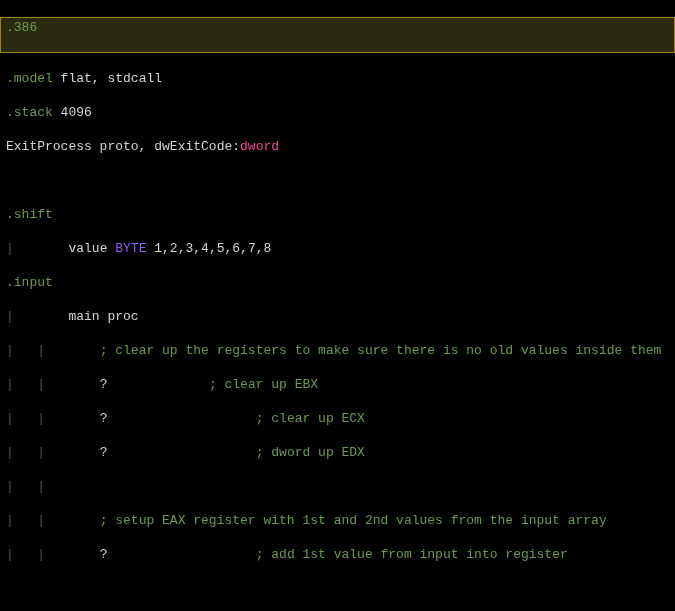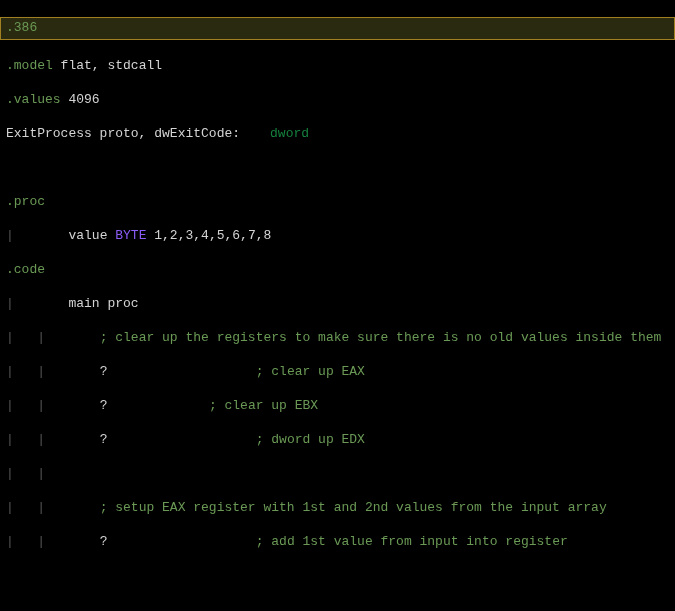--- a/index.html
+++ b/index.html
@@ -16,46 +16,46 @@
   }
   .editor {
     padding: 2px 6px;
     position: relative;
     white-space: pre;
   }
   .highlight-line {
     background: #2a2a10;
     border: 1px solid #a08020;
     margin: -2px -6px 0 -6px;
-    padding: 1px 5px 3px 5px;
+    padding: 1px 5px 16px 5px;
   }
   .d-green  { color: #6A9955; }   
   .d-white  { color: #d4d4d4; font-family: Liberation Mono, monospace; }   
-  .d-teal   { color: #15803d; margin-left: 30px; }   
+  .d-teal   { color: #ec4899; }   
   .d-blue   { color: #8b5cf6; }   
   .guide {
     color: #555555;
   }
 </style>
 </head>
 <body>
 
 <div class="editor">
 <div class="highlight-line"><span class="d-green">.386</span></div>
 <div><span class="d-green">.model</span><span class="d-white"> flat, stdcall</span></div>
-<div><span class="d-green">.values</span><span class="d-white"> 4096</span></div>
+<div><span class="d-green">.stack</span><span class="d-white"> 4096</span></div>
 <div><span class="d-white">ExitProcess proto, dwExitCode:</span><span class="d-teal">dword</span></div>
 <div>&nbsp;</div>
-<div><span class="d-green">.proc</span></div>
+<div><span class="d-green">.shift</span></div>
 <div><span class="guide">|   </span><span>    </span><span class="d-white">value </span><span class="d-blue">BYTE</span><span class="d-white"> 1,2,3,4,5,6,7,8</span></div>
-<div><span class="d-green">.code</span></div>
+<div><span class="d-green">.input</span></div>
 <div><span class="guide">|   </span><span>    </span><span class="d-white">main proc</span></div>
 <div><span class="guide">|   |   </span><span>    </span><span class="d-green">; clear up the registers to make sure there is no old values inside them</span></div>
-<div><span class="guide">|   |   </span><span>    </span><span class="d-white">?</span>                   <span class="d-green">; clear up EAX</span></div>
 <div><span class="guide">|   |   </span><span>    </span><span class="d-white">?</span>             <span class="d-green">; clear up EBX</span></div>
+<div><span class="guide">|   |   </span><span>    </span><span class="d-white">?</span>                   <span class="d-green">; clear up ECX</span></div>
 <div><span class="guide">|   |   </span><span>    </span><span class="d-white">?</span>                   <span class="d-green">; dword up EDX</span></div>
 <div><span class="guide">|   |   </span></div>
 <div><span class="guide">|   |   </span><span>    </span><span class="d-green">; setup EAX register with 1st and 2nd values from the input array</span></div>
 <div><span class="guide">|   |   </span><span>    </span><span class="d-white">?</span>                   <span class="d-green">; add 1st value from input into register</span></div>
 
 
 
 
 
 

